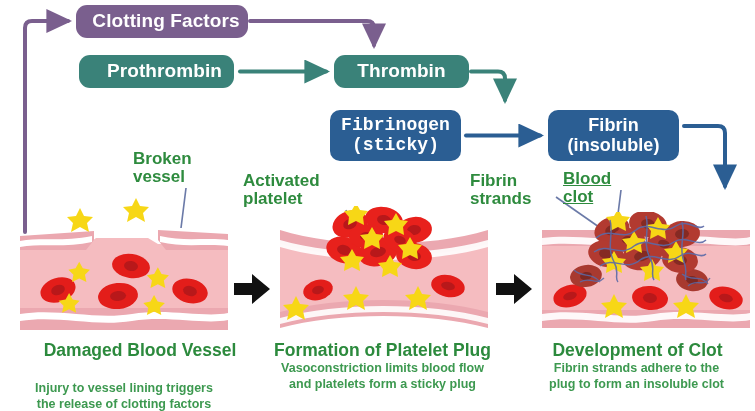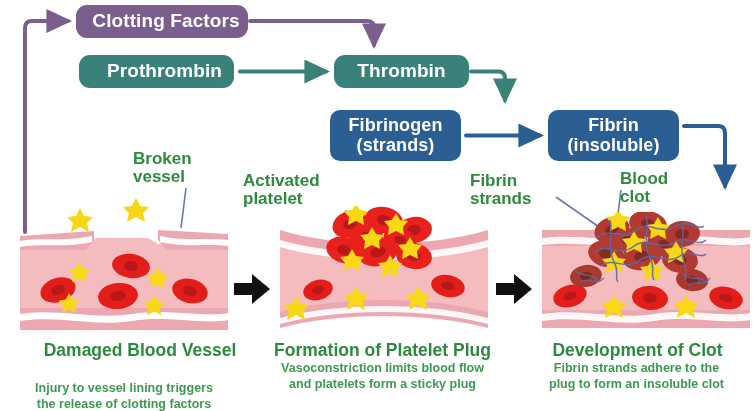--- a/index.html
+++ b/index.html
@@ -12,33 +12,33 @@
         border-radius:11px;color:#ffffff;font-weight:600;letter-spacing:.1px;
         text-align:center;line-height:1.06;box-sizing:border-box;}
   .node span{display:block;}
   .n-purple{background:#7a5f8e;}
   .n-teal{background:#3a8279;}
   .n-blue{background:#2b5e93;}
 
   #node-clotting{left:76px;top:5px;width:172px;height:33px;font-size:19px;padding-left:8px;}
   #node-prothrombin{left:79px;top:55px;width:155px;height:33px;font-size:19px;padding-left:16px;}
   #node-thrombin{left:334px;top:55px;width:135px;height:33px;font-size:19px;}
-  #node-fibrinogen{left:330px;top:110px;width:131px;height:51px;font-size:18px;border-radius:10px;}
+  #node-fibrinogen{left:330px;top:110px;width:131px;height:51px;font-size:18px;border-radius:10px;font-family:Liberation Mono, monospace;}
   #node-fibrin{left:548px;top:110px;width:131px;height:51px;font-size:18px;border-radius:10px;}
 
   
   #wires{position:absolute;left:0;top:0;width:755px;height:411px;overflow:visible;}
 
   
   .callout{position:absolute;color:#2e8b3e;font-size:17px;font-weight:600;
            line-height:1.08;text-align:left;}
   #lab-broken{left:133px;top:150px;width:86px;}
   #lab-activated{left:243px;top:172px;width:108px;}
   #lab-fibrinstr{left:470px;top:172px;width:82px;}
-  #lab-bloodclot{left:620px;top:170px;width:72px;}
+  #lab-bloodclot{left:563px;top:170px;width:72px;text-decoration:underline;}
 
   
   .panel-title{position:absolute;color:#2c8a3d;font-size:17.5px;font-weight:700;
                text-align:center;white-space:nowrap;}
   .panel-sub{position:absolute;color:#3d9950;font-size:12.5px;font-weight:600;
              text-align:center;line-height:1.26;}
   #t1{left:16px;top:340px;width:248px;}
   #s1{left:0px;top:381px;width:248px;}
   #t2{left:255px;top:340px;width:255px;}
   #s2{left:250px;top:361px;width:265px;}
@@ -95,21 +95,21 @@
     <span>Prothrombin</span>
   </div>
 
   <div class="node n-teal" id="node-thrombin">
     <span>Thrombin</span>
   </div>
 
   <div class="node n-blue" id="node-fibrinogen">
     <div>
       <span>Fibrinogen</span>
-      <span>(strands)</span>
+      <span>(sticky)</span>
     </div>
   </div>
 
   <div class="node n-blue" id="node-fibrin">
     <div>
       <span>Fibrin</span>
       <span>(insoluble)</span>
     </div>
   </div>
 

